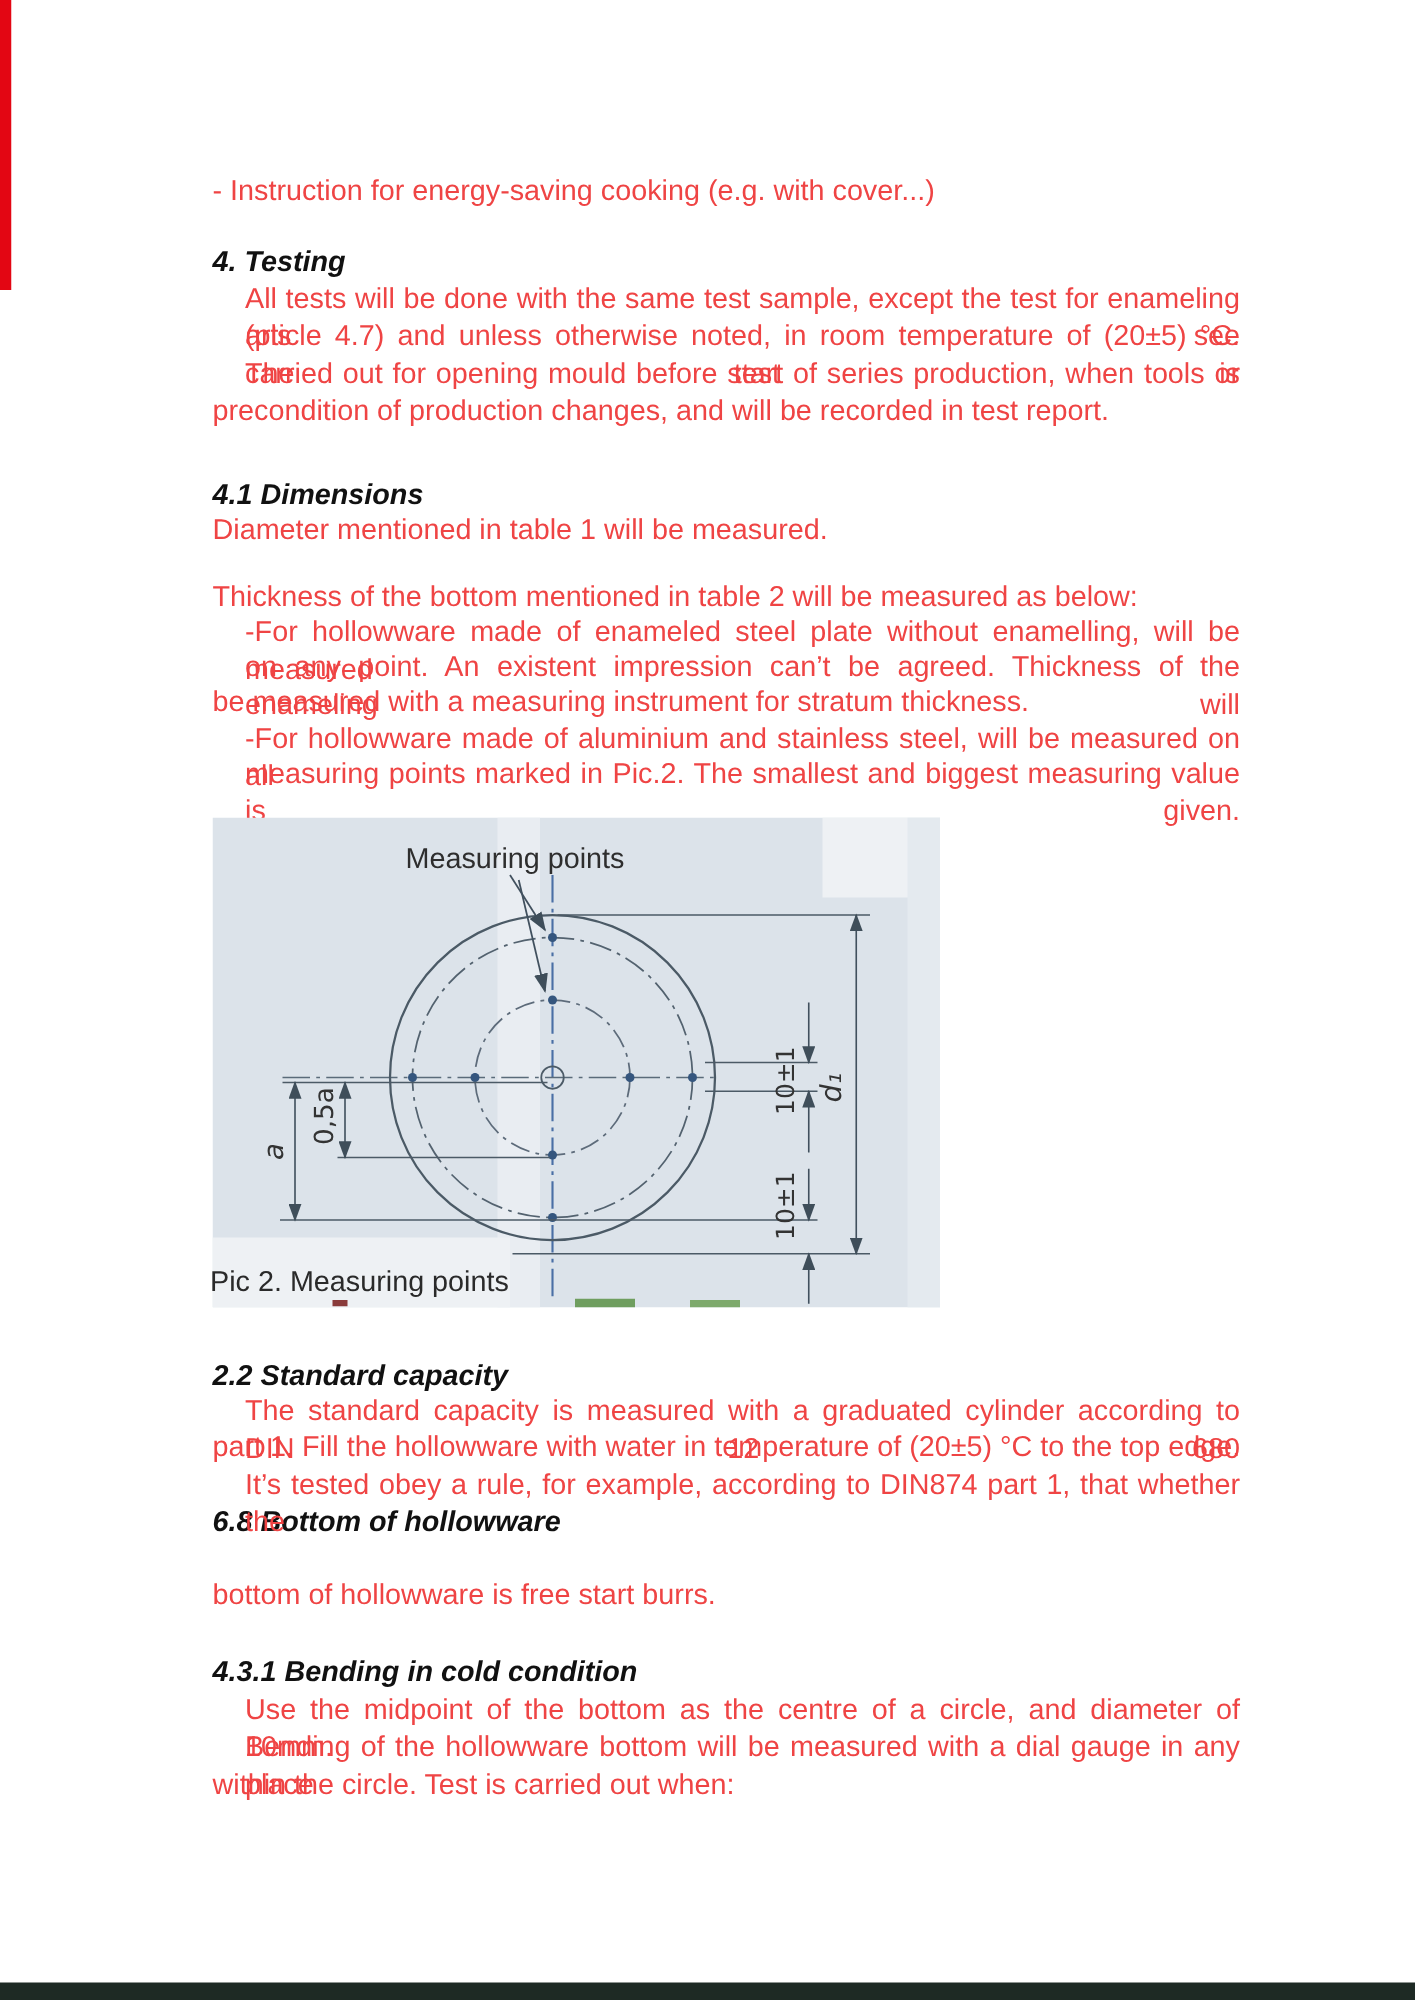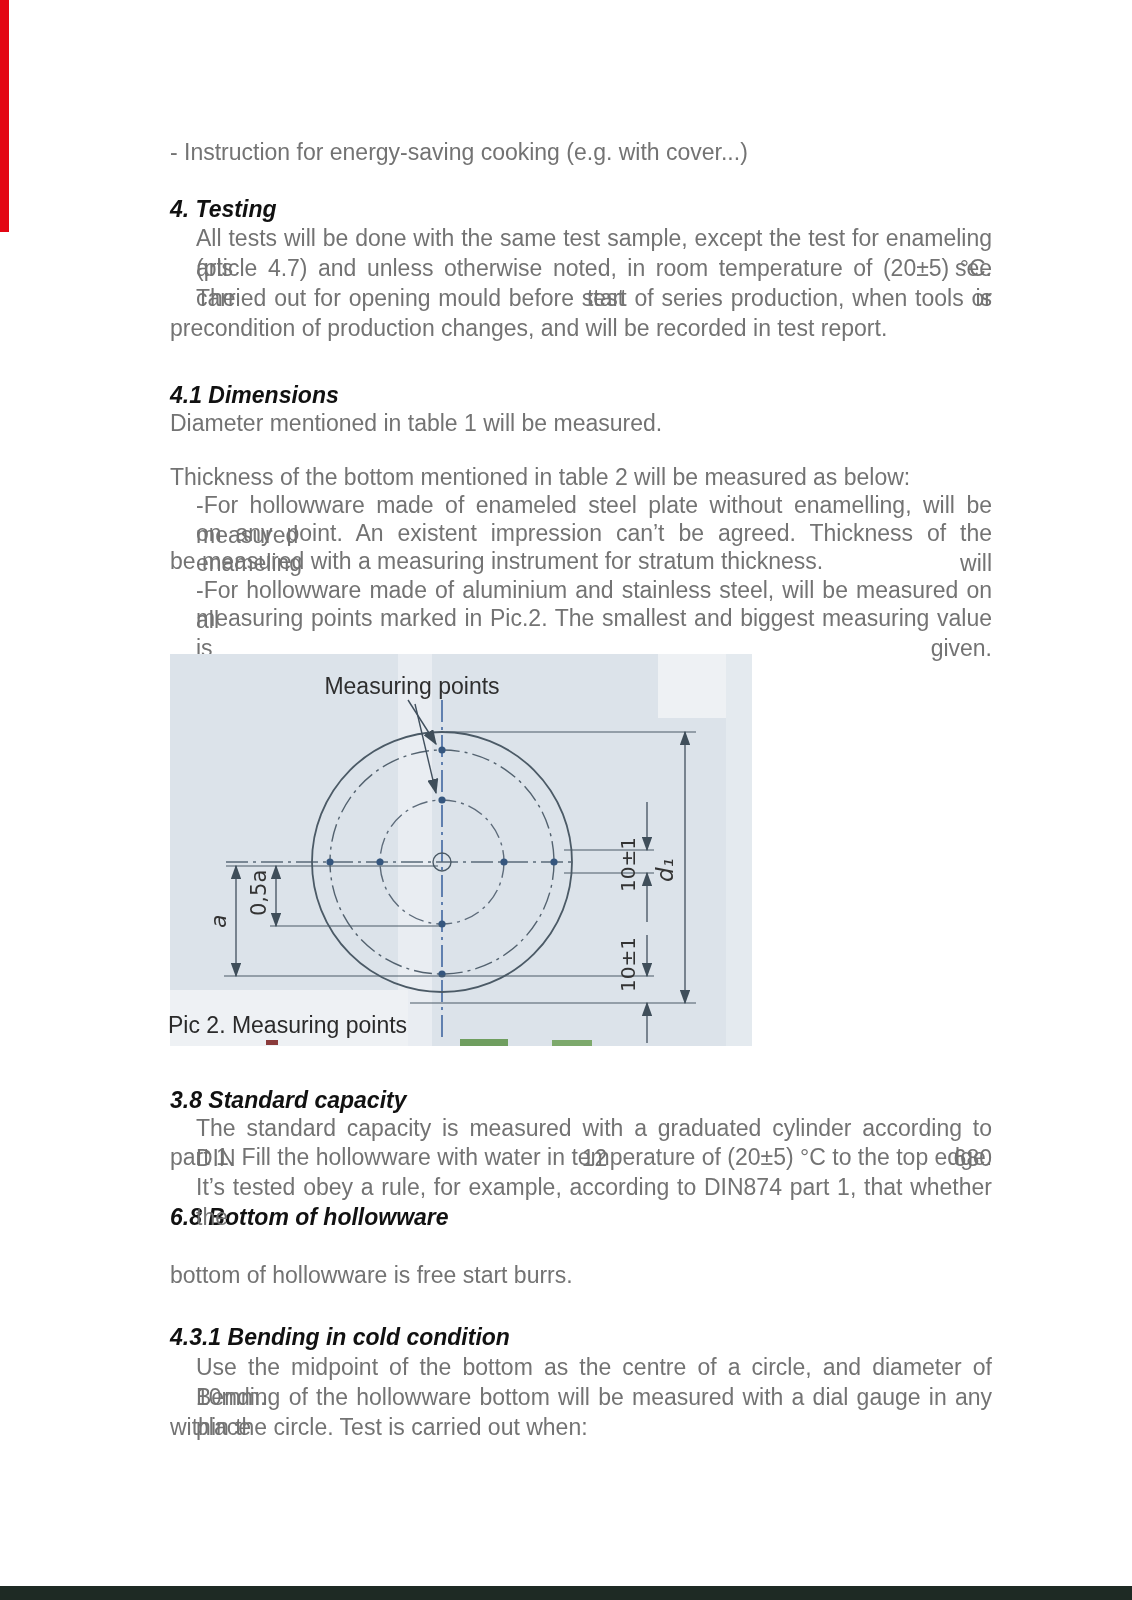--- a/index.html
+++ b/index.html
@@ -1,19 +1,19 @@
 <!DOCTYPE html>
 <html><head>
 <meta charset="utf-8">
 <style>
   html,body{margin:0;padding:0;background:#ffffff;}
   body{width:1132px;height:1600px;position:relative;overflow:hidden;
        font-family:"Liberation Sans",sans-serif;}
   .line{position:absolute;left:170px;width:796px;height:30px;line-height:30px;
-        font-size:23px;color:#737373;white-space:nowrap;}
+        font-size:23px;color:#ef4444;white-space:nowrap;}
   .line.j{white-space:normal;text-align:justify;text-align-last:justify;margin-left:26px;}
   .h{font-weight:bold;color:#111;font-style:italic;}
   .caption{position:absolute;font-size:23px;color:#2a2a2a;text-align:right;}
   .artifact{position:absolute;}
   #scan{position:absolute;left:170px;top:654px;width:582px;height:476px;}
 </style>
 </head>
 <body>
 
 <div class="artifact" style="left:0;top:0;width:9px;height:232px;background:#e30613;"></div>
@@ -95,21 +95,21 @@
   <line x1="477" y1="281" x2="477" y2="322" stroke="#41505e" stroke-width="1.3" marker-end="url(#arr)"></line>
   <line x1="477" y1="389" x2="477" y2="349" stroke="#41505e" stroke-width="1.3" marker-end="url(#arr)"></line>
   <text transform="translate(465,338) rotate(-90)" font-size="20" fill="#333" font-family="DejaVu Sans, sans-serif">10±1</text>
   <line x1="515" y1="78" x2="515" y2="349" stroke="#41505e" stroke-width="1.3" marker-start="url(#arr)" marker-end="url(#arr)"></line>
   <text transform="translate(503,228) rotate(-90)" font-size="23" font-style="italic" fill="#333" font-family="DejaVu Sans, sans-serif">d₁</text>
 </svg>
 </div>
 
 <div class="caption" style="left:168px;top:1012px">Pic 2. Measuring points</div>
 
-<div class="line h" style="top:1085px">3.8 Standard capacity</div>
+<div class="line h" style="top:1085px">2.2 Standard capacity</div>
 <div class="line j" style="top:1113px">The standard capacity is measured with a graduated cylinder according to DIN 12 680</div>
 <div class="line" style="top:1142px">part 1. Fill the hollowware with water in temperature of (20±5) °C to the top edge.</div>
 
 <div class="line h" style="top:1202px">6.8 Bottom of hollowware</div>
 <div class="line j" style="top:1172px">It’s tested obey a rule, for example, according to DIN874 part 1, that whether the</div>
 <div class="line" style="top:1260px">bottom of hollowware is free start burrs.</div>
 
 <div class="line h" style="top:1322px">4.3.1 Bending in cold condition</div>
 <div class="line j" style="top:1352px">Use the midpoint of the bottom as the centre of a circle, and diameter of 10mm.</div>
 <div class="line j" style="top:1382px">Bending of the hollowware bottom will be measured with a dial gauge in any place</div>

